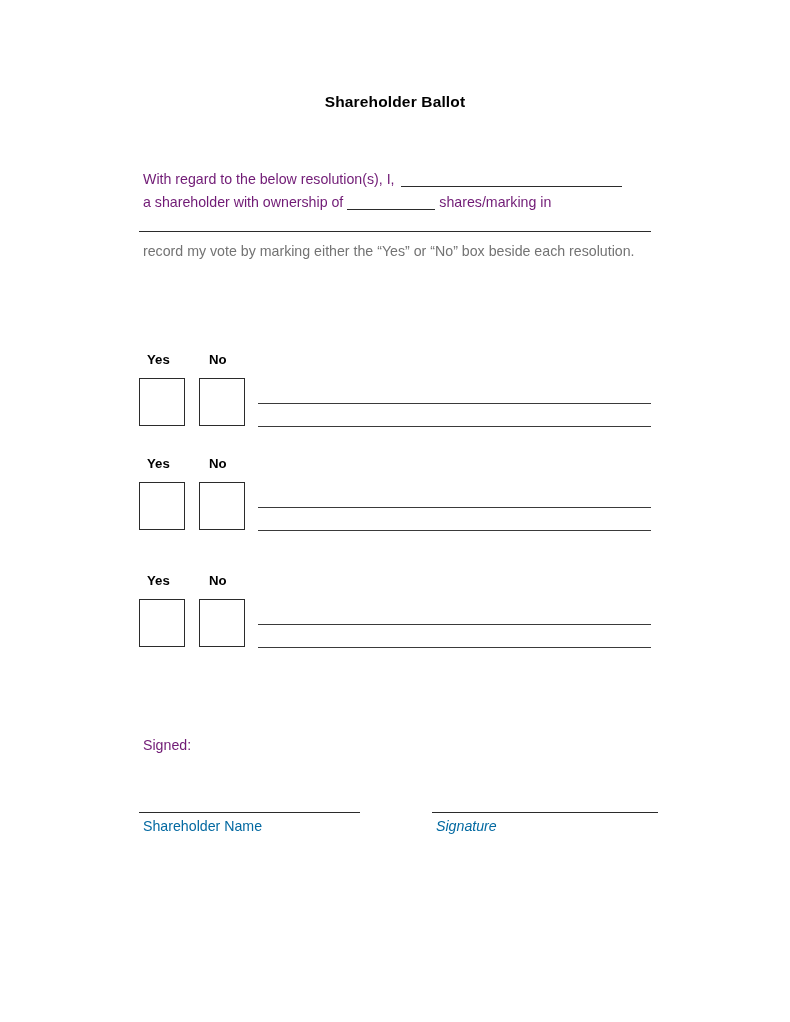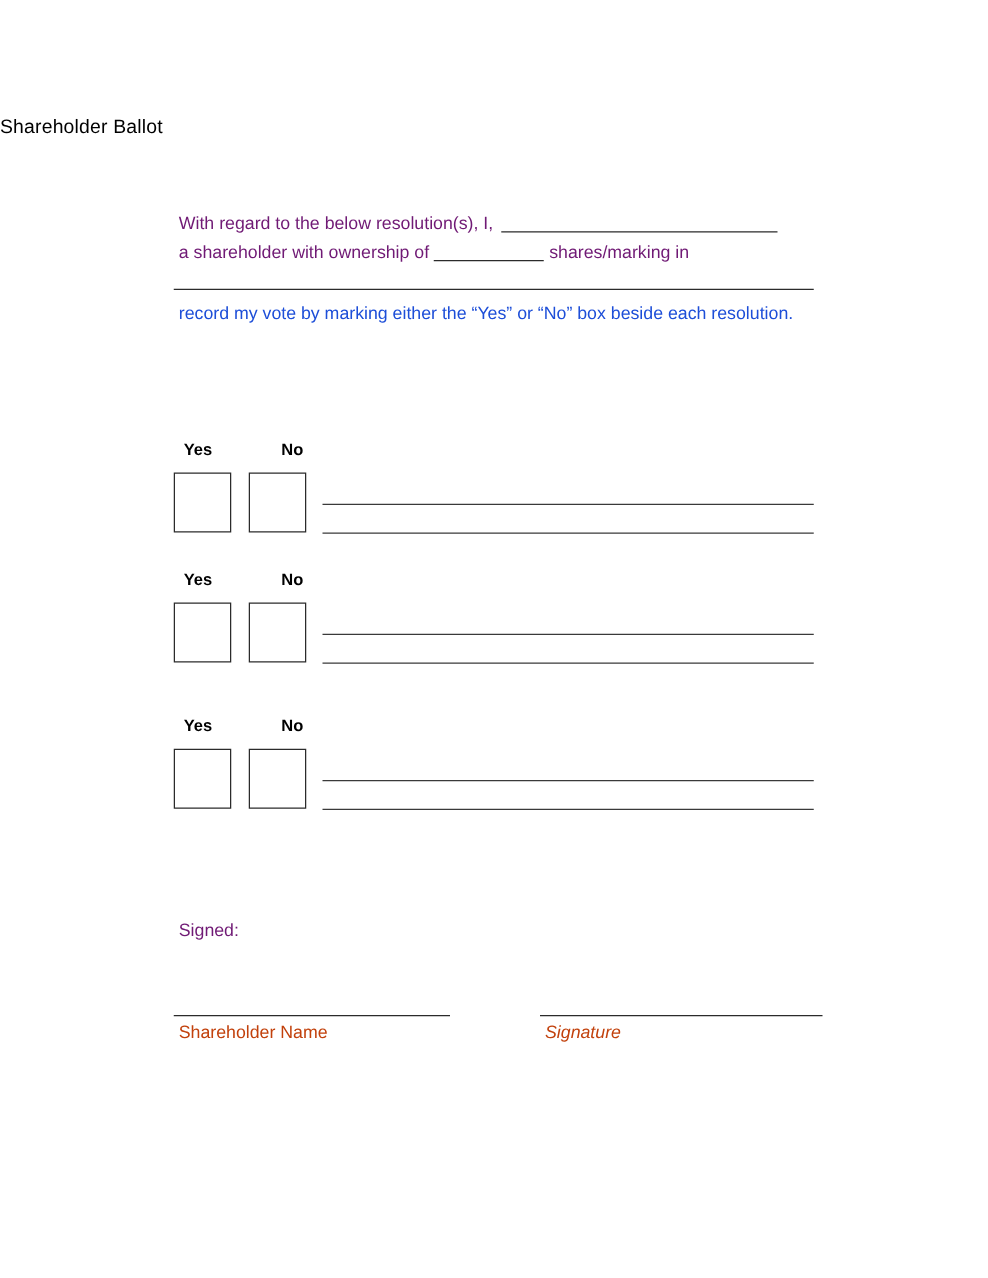--- a/index.html
+++ b/index.html
@@ -18,22 +18,23 @@
     background: #ffffff;
     overflow: hidden;
   }
 
   
   .doc-title {
     position: absolute;
     left: 0;
     top: 93px;
     width: 790px;
+    text-align: center;
     font-size: 15.5px;
-    font-weight: normal;
+    font-weight: bold;
     letter-spacing: 0.15px;
     color: #000;
   }
 
   
   .intro {
     position: absolute;
     left: 143px;
     top: 168px;
     width: 520px;
@@ -61,21 +62,21 @@
     border-top: 1.7px solid #2b2b2b;
   }
 
   .intro-tail {
     position: absolute;
     left: 143px;
     top: 240px;
     width: 500px;
     font-size: 14.2px;
     line-height: 23px;
-    color: #1d4ed8;
+    color: #737373;
   }
 
   
   .resolution-block {
     position: absolute;
     left: 0;
     width: 790px;
   }
   .rb-1 { top: 352px; }
   .rb-2 { top: 456px; }
@@ -88,21 +89,21 @@
     height: 18px;
   }
   .vote-label {
     position: absolute;
     font-size: 13.2px;
     font-weight: bold;
     color: #000;
     top: 0;
   }
   .vote-label-yes { left: 147px; text-align: right; }
-  .vote-label-no  { left: 209px; margin-left: 16px; }
+  .vote-label-no  { left: 209px; }
 
   .vote-box {
     position: absolute;
     top: 26px;
     width: 46px;
     height: 48px;
     border: 1.7px solid #2b2b2b;
     background: #ffffff;
     box-sizing: border-box;
   }
@@ -134,21 +135,21 @@
   .sig-name-group  { left: 139px; width: 221px; }
   .sig-sign-group  { left: 432px; width: 226px; font-style: italic; }
 
   .sig-rule {
     width: 100%;
     border-top: 1.7px solid #2b2b2b;
   }
   .sig-caption {
     margin-top: 5px;
     font-size: 14.2px;
-    color: #c2410c;
+    color: #0369a1;
     padding-left: 4px;
   }
 </style>
 </head>
 <body>
 
 <div class="page">
 
   <div class="doc-title">Shareholder Ballot</div>
 

